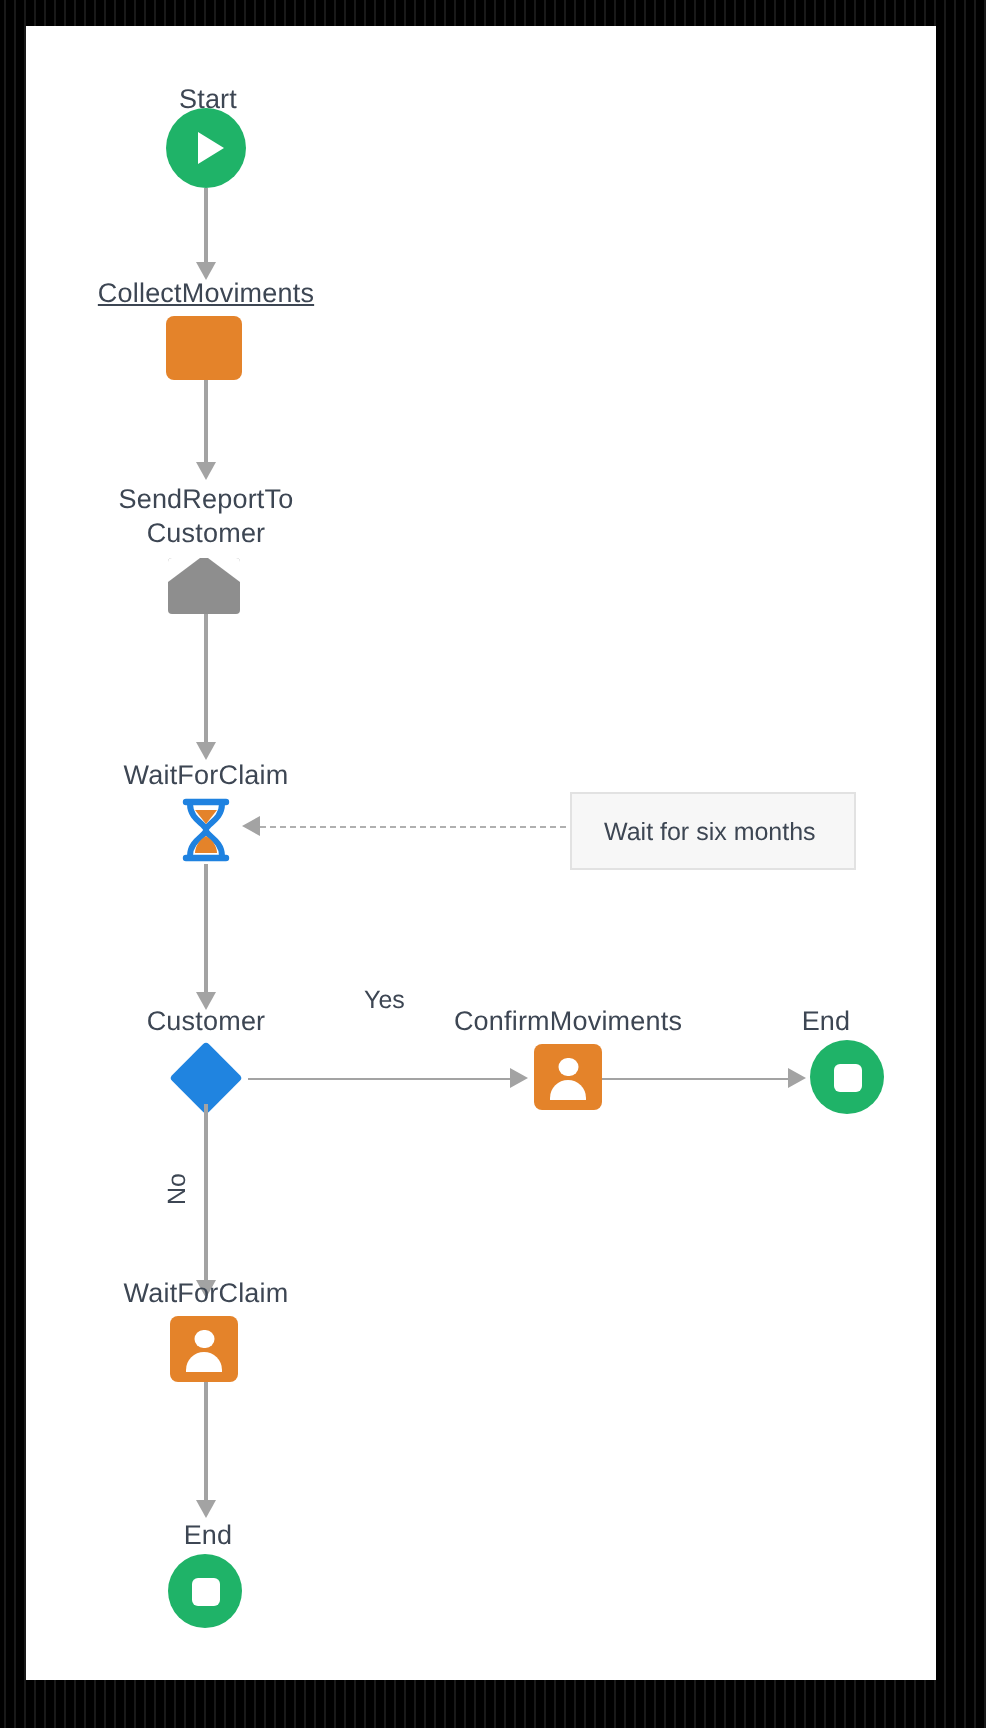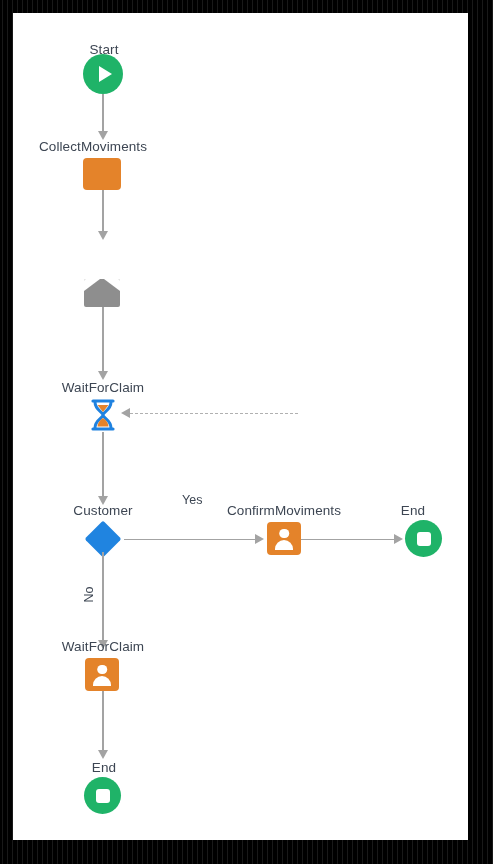--- a/index.html
+++ b/index.html
@@ -222,27 +222,29 @@
 
     <div class="node-label" style="left:46px; top:28px; width:90px;">Start</div>
 
     <div class="ev-circle" style="left:70px; top:41px; width:40px; height:40px; background:#1fb368;">
       <div class="play-tri"></div>
     </div>
 
     <div class="conn-v" style="left:89.2px; top:81px; height:38px;"></div>
     <div class="arrow-down" style="left:84.5px; top:118px;"></div>
 
-    <div class="node-label" style="left:0; top:125px; width:160px;">CollectMoviments</div>
+    <div class="node-label" style="left:10px; top:125px; width:160px;text-decoration:underline;">CollectMoviments</div>
 
     <div class="task-tile" style="left:70px; top:145px; width:38px; height:32px; background:#e4832a;"></div>
 
     <div class="conn-v" style="left:89.2px; top:177px; height:42px;"></div>
     <div class="arrow-down" style="left:84.5px; top:218px;"></div>
 
+    <div class="node-label" style="left:19px; top:228px; width:142px;">SendReportTo
+Customer</div>
 
     <div class="envelope" style="left:71px; top:266px; width:36px; height:28px;">
       <div class="flap-l"></div>
       <div class="flap-r"></div>
     </div>
 
     <div class="conn-v" style="left:89.2px; top:294px; height:65px;"></div>
     <div class="arrow-down" style="left:84.5px; top:358px;"></div>
 
     <div class="node-label" style="left:20px; top:366px; width:140px;">WaitForClaim</div>
@@ -251,20 +253,23 @@
       <path d="M4 3 H24 M4 31 H24" stroke="#1f82e0" stroke-width="3.2" stroke-linecap="round" fill="none"></path>
       <path d="M6 4 C6 12, 14 14, 14 17 C14 20, 6 22, 6 30
                M22 4 C22 12, 14 14, 14 17 C14 20, 22 22, 22 30" stroke="#1f82e0" stroke-width="3" fill="none" stroke-linecap="round"></path>
       <path d="M8.5 7 H19.5 L14 14 Z" fill="#e4832a"></path>
       <path d="M14 20 C10.5 22, 8.5 25.5, 8.5 28.5 H19.5 C19.5 25.5, 17.5 22, 14 20 Z" fill="#e4832a"></path>
     </svg>
 
     <div class="conn-dashed" style="left:117px; top:400px; width:168px;"></div>
     <div class="arrow-left" style="left:108px; top:395px;"></div>
 
+    <div class="anno-box" style="left:272px; top:383px; width:143px; height:39px;">
+      <span>Wait for six months</span>
+    </div>
 
     <div class="conn-v" style="left:89.2px; top:419px; height:65px;"></div>
     <div class="arrow-down" style="left:84.5px; top:483px;"></div>
 
     <div class="node-label" style="left:35px; top:489px; width:110px;">Customer</div>
 
     <div class="diamond" style="left:77px; top:513px; width:26px; height:26px; background:#2084e0;"></div>
 
     <div class="conn-h" style="left:111px; top:525.5px; width:132px;"></div>
     <div class="arrow-right" style="left:242px; top:520.5px;"></div>

